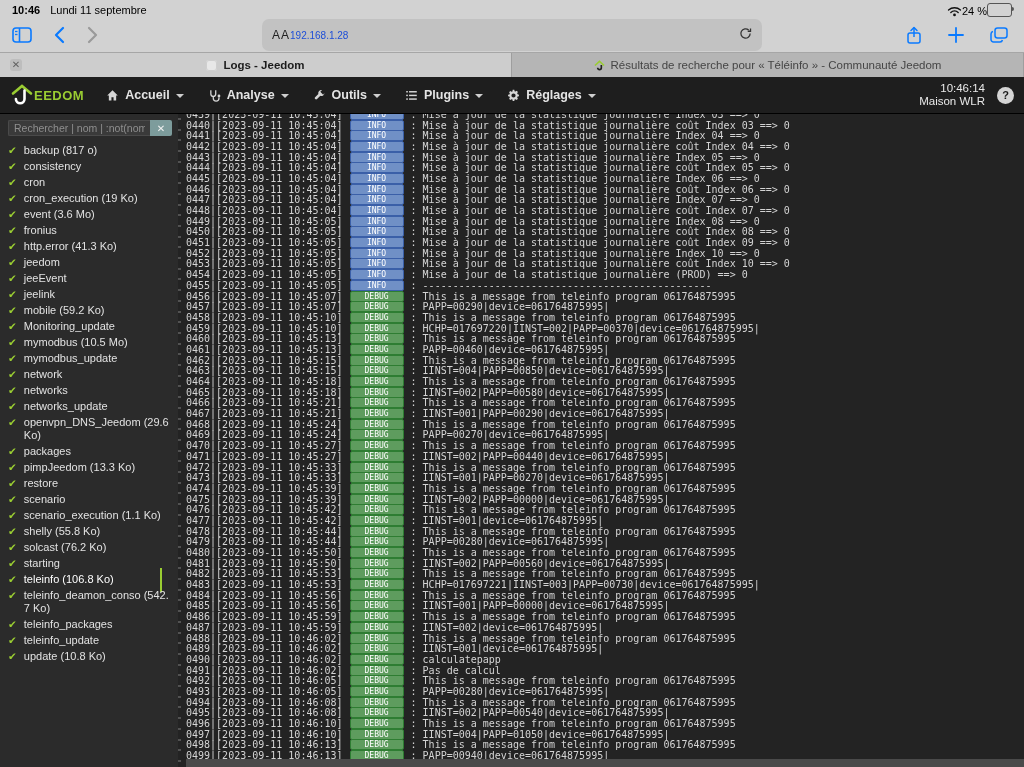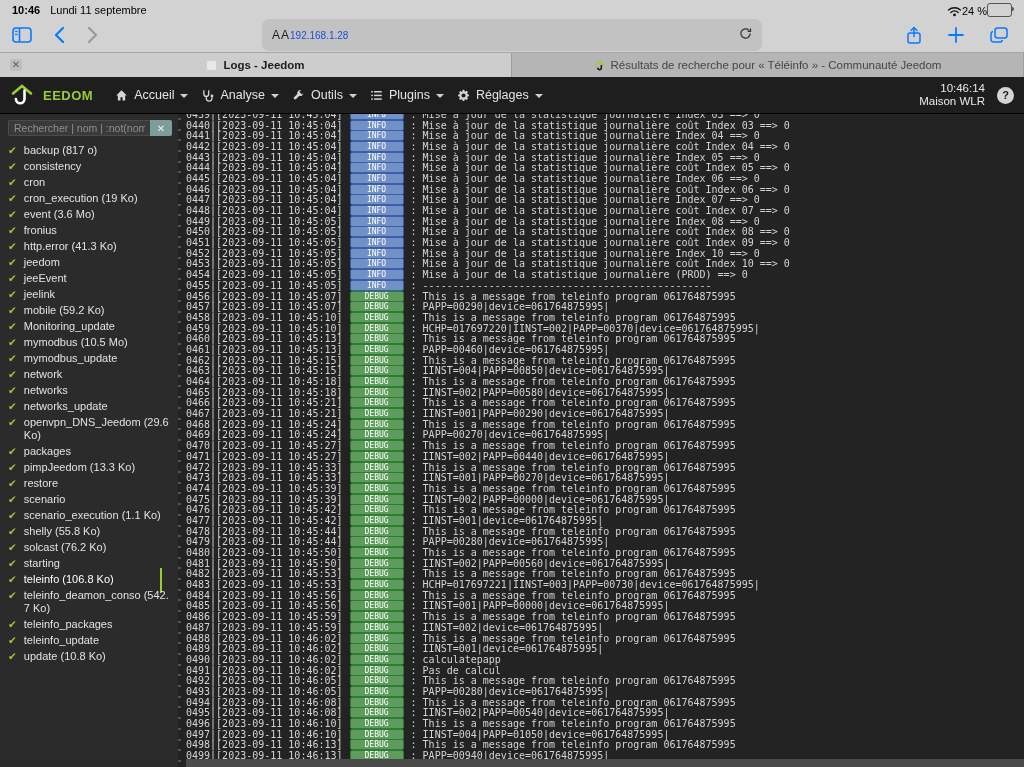--- a/index.html
+++ b/index.html
@@ -31,23 +31,23 @@
   .tabbar{height:24px;background:#b5b5b5;display:flex;border-top:1px solid #a6a6a6;}
   .tab{flex:1;display:flex;align-items:center;justify-content:center;gap:6px;font-size:11.5px;
     color:#454545;position:relative;border-right:1px solid #9e9e9e;overflow:hidden;white-space:nowrap;}
   .tab.active{background:#cdcdcd;color:#1c1c1c;font-weight:bold;}
   .tab .close{position:absolute;left:10px;color:#5f5f5f;font-size:10px;font-weight:normal;
     background:#bdbdbd;border-radius:3px;width:12px;height:12px;line-height:12px;text-align:center;}
   .favicon1{width:11px;height:11px;border-radius:3px;background:#e8e8e8;display:inline-block;box-shadow:inset 0 0 0 1px #cfcfcf;}
 
   
   .jheader{height:36px;background:#1e1e1e;border-bottom:1px solid #000;display:flex;align-items:center;padding:0 10px;color:#e4e4e4;}
-  .logo{display:flex;align-items:center;gap:9px;margin-right:22px;}
+  .logo{display:flex;align-items:center;gap:0;margin-right:22px;}
   .logo-text{color:#9acd32;font-weight:bold;font-size:13px;letter-spacing:.5px;}
-  .menu{display:flex;gap:13px;align-items:flex-end;}
+  .menu{display:flex;gap:24px;align-items:flex-end;font-weight:bold;}
   .menu-item{display:flex;align-items:center;gap:6px;font-size:12.5px;color:#e4e4e4;cursor:default;}
   .menu-item svg{color:#d6d6d6;}
   .caret{width:0;height:0;border-left:4px solid transparent;border-right:4px solid transparent;border-top:4px solid #cfcfcf;margin-top:1px;}
   .jh-right{margin-left:auto;display:flex;align-items:center;gap:12px;}
   .jh-clock{text-align:right;font-size:11.5px;line-height:13px;color:#e8e8e8;}
   .help-circle{width:17px;height:17px;border-radius:50%;background:#d5d5d5;color:#1a1a1a;
     font-weight:bold;font-size:11px;display:flex;align-items:center;justify-content:center;}
 
   
   .content{display:flex;height:656px;}

